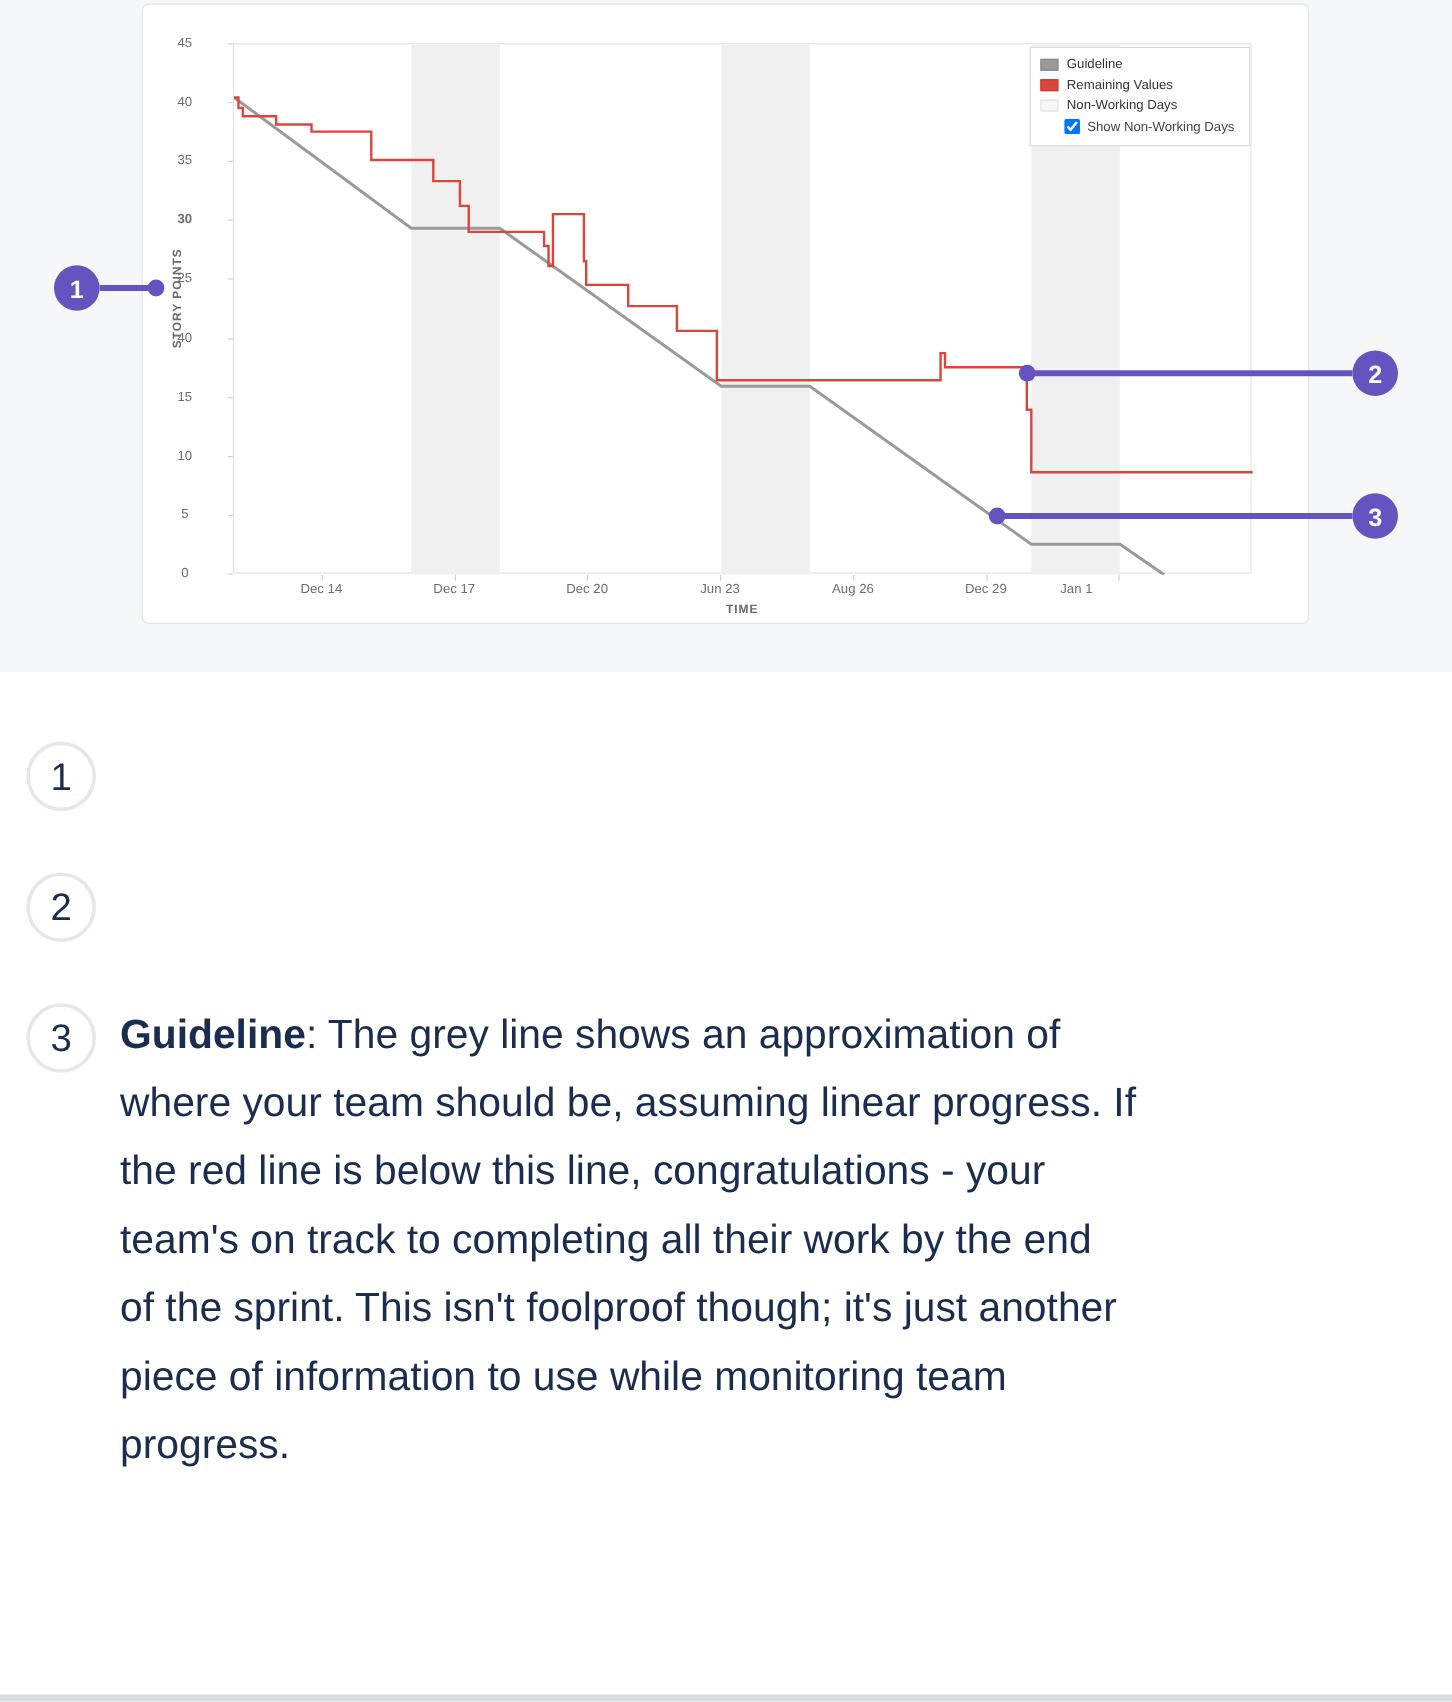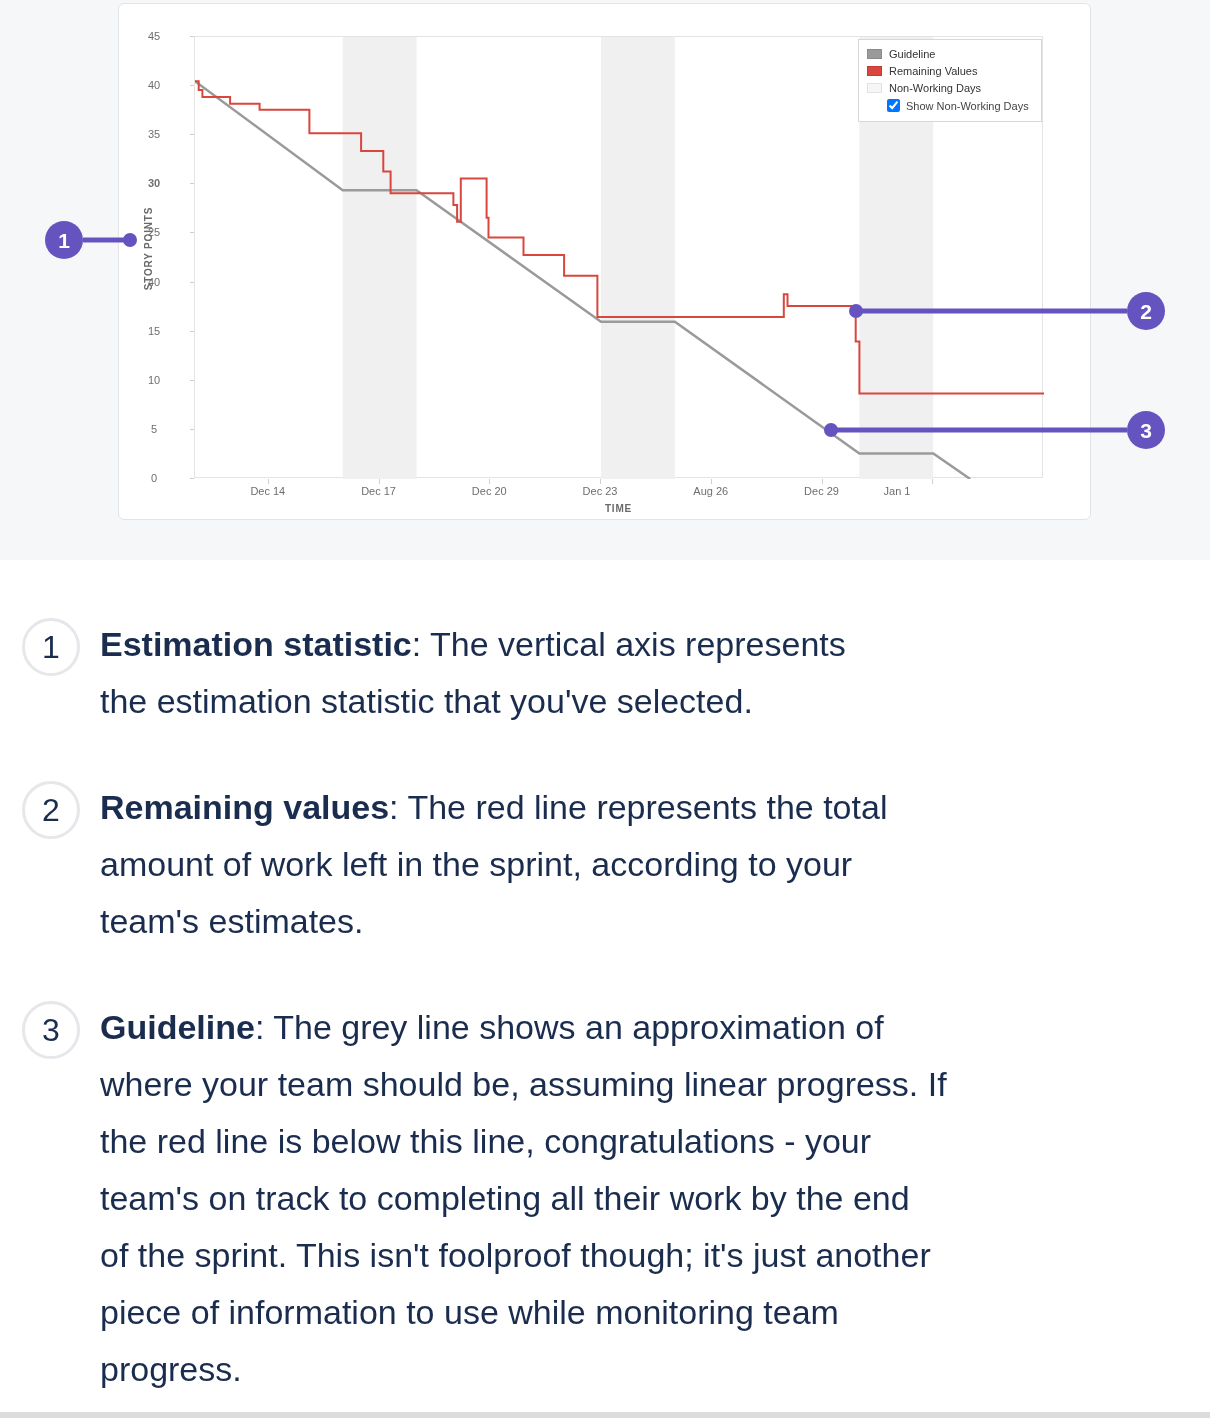--- a/index.html
+++ b/index.html
@@ -95,21 +95,21 @@
         <div class="ytick" style="top: 467px;">0</div>
         <div class="ytickmark" style="top: 474px;"></div>
       </div>
     <div id="x-ticks">
         <div class="xtick" style="left: 108.826px;">Dec 14</div>
         <div class="xtickmark" style="left: 148.826px;"></div>
         <div class="xtick" style="left: 219.565px;">Dec 17</div>
         <div class="xtickmark" style="left: 259.565px;"></div>
         <div class="xtick" style="left: 330.304px;">Dec 20</div>
         <div class="xtickmark" style="left: 370.304px;"></div>
-        <div class="xtick" style="left: 441.043px;">Dec 23</div>
+        <div class="xtick" style="left: 441.043px;">Jun 23</div>
         <div class="xtickmark" style="left: 481.043px;"></div>
         <div class="xtick" style="left: 551.783px;">Aug 26</div>
         <div class="xtickmark" style="left: 591.783px;"></div>
         <div class="xtick" style="left: 662.522px;">Dec 29</div>
         <div class="xtickmark" style="left: 702.522px;"></div>
         <div class="xtick" style="left: 738px;">Jan 1</div>
         <div class="xtickmark" style="left: 813.261px;"></div>
       </div>
 
     <div class="axis-title y-axis-title">STORY POINTS</div>
@@ -150,29 +150,24 @@
     <line x1="831" y1="430" x2="1127" y2="430" stroke="#6554c0" stroke-width="5"></line>
     <circle cx="831" cy="430" r="7" fill="#6554c0"></circle>
     <circle cx="1146" cy="430" r="19" fill="#6554c0"></circle>
     <text x="1146" y="438">3</text>
   </svg>
 </div>
 
 <div class="notes">
   <div class="note">
     <div class="num-circle">1</div>
-    <p class="note-text"><b>Estimation statistic</b><span class="note-body">: The vertical axis represents
-the estimation statistic that you've selected.</span></p>
   </div>
 
   <div class="note">
     <div class="num-circle">2</div>
-    <p class="note-text"><b>Remaining values</b><span class="note-body">: The red line represents the total
-amount of work left in the sprint, according to your
-team's estimates.</span></p>
   </div>
 
   <div class="note">
     <div class="num-circle">3</div>
     <p class="note-text"><b>Guideline</b><span class="note-body">: The grey line shows an approximation of
 where your team should be, assuming linear progress. If
 the red line is below this line, congratulations - your
 team's on track to completing all their work by the end
 of the sprint. This isn't foolproof though; it's just another
 piece of information to use while monitoring team

